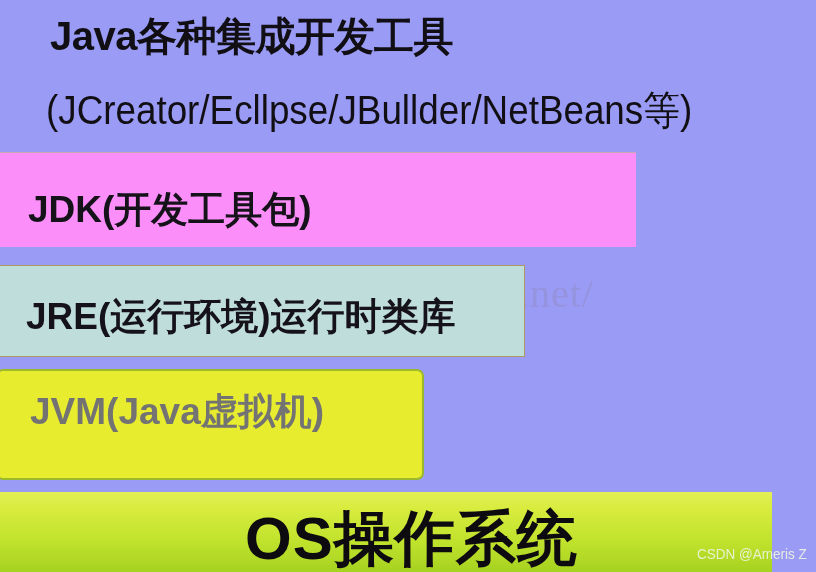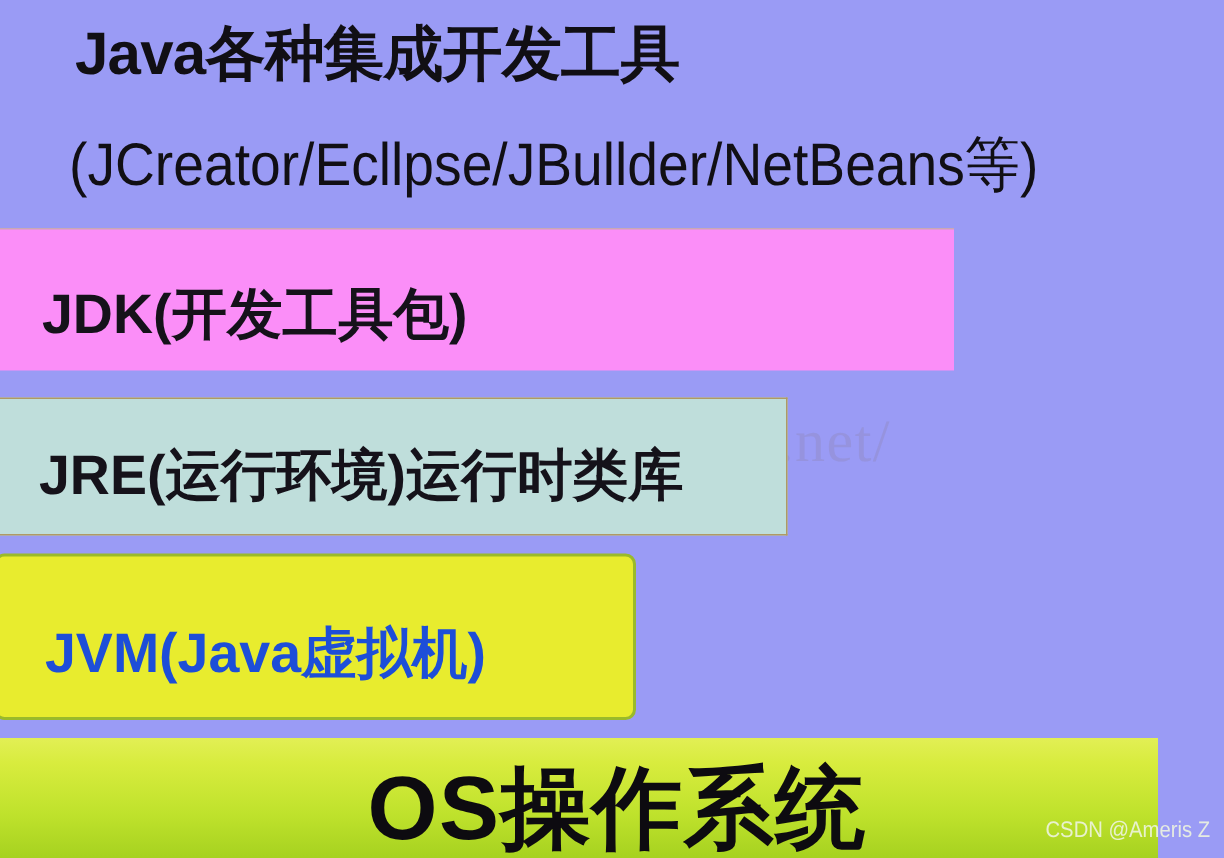--- a/index.html
+++ b/index.html
@@ -100,24 +100,24 @@
     width: 428px;
     height: 111px;
     background: #e8ec2e;
     border: 2px solid #9aba2a;
     border-radius: 7px;
     box-sizing: border-box;
   }
   .jvm-label {
     position: absolute;
     left: 32px;
-    top: 40px;
+    top: 16px;
     font-size: 37px;
     font-weight: bold;
-    color: #1d4ed8;
+    color: #737373;
     white-space: nowrap;
   }
 
   
   .os-layer {
     position: absolute;
     left: 0;
     top: 492px;
     width: 772px;
     height: 92px;

